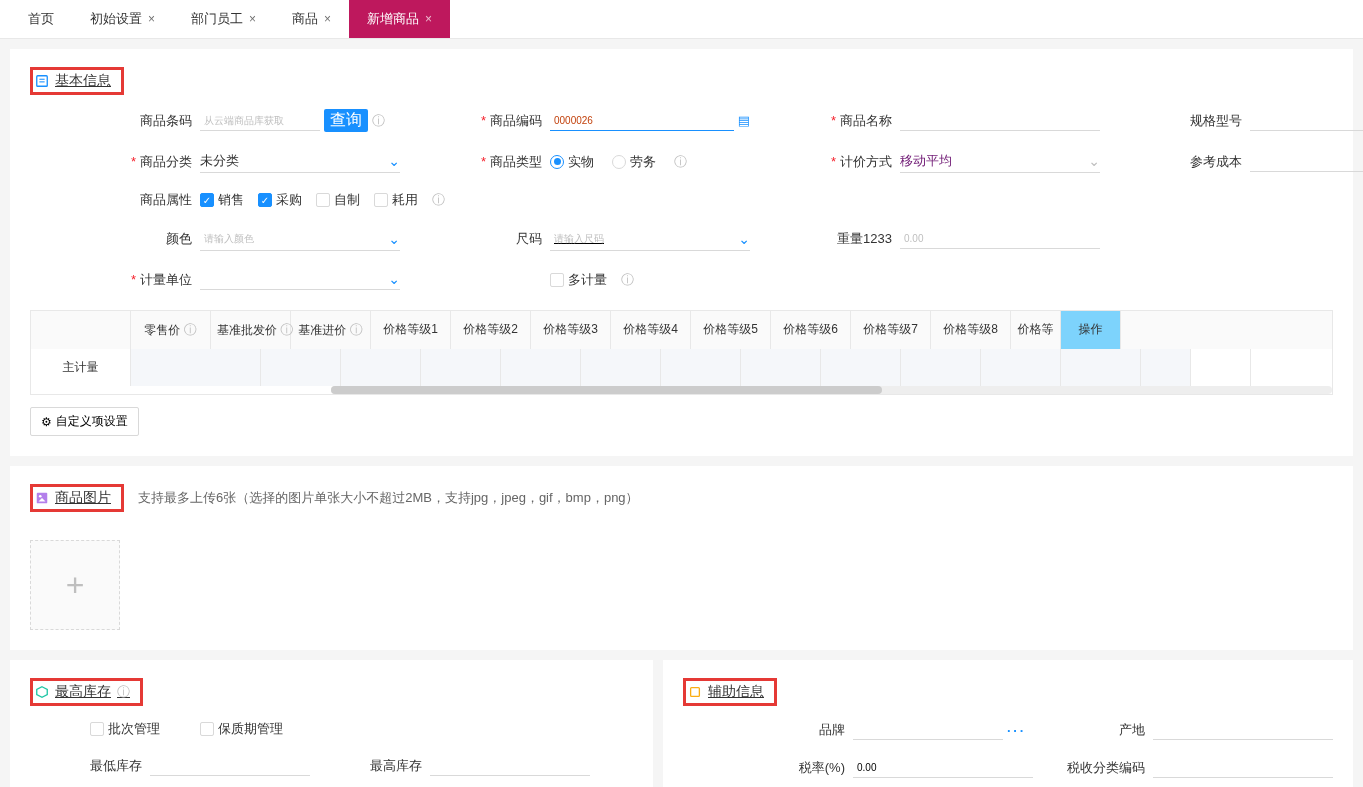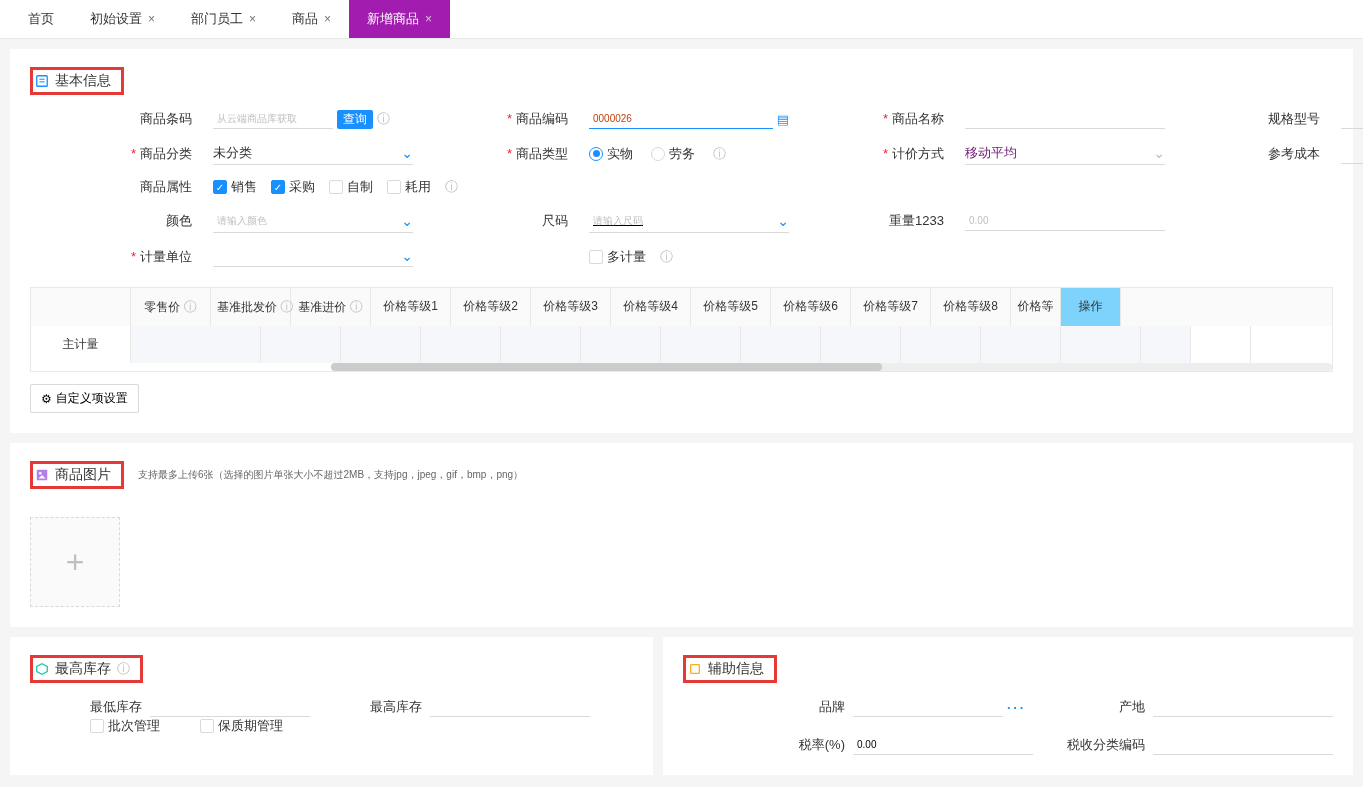--- a/index.html
+++ b/index.html
@@ -1,35 +1,35 @@
 <!DOCTYPE html>
 <html><head>
 <meta charset="utf-8">
 <style>
 * { box-sizing: border-box; margin: 0; padding: 0; }
 body { font-family: -apple-system, "PingFang SC", "Microsoft YaHei", sans-serif; font-size: 13px; color: #333; background: #f5f5f5; }
 .tabs { display: flex; background: #fff; border-bottom: 1px solid #e8e8e8; padding: 0 10px; text-align: right; }
 .tab { padding: 10px 18px; cursor: pointer; display: flex; align-items: center; gap: 6px; color: #333; }
-.tab.active { background: #a21caf; color: #fff; }
+.tab.active { background: #be185d; color: #fff; }
 .tab .close { font-size: 12px; opacity: 0.7; }
 .panel { background: #fff; margin: 10px; padding: 12px 20px 20px 20px; }
 .section-header { display: flex; align-items: center; gap: 6px; padding: 6px 0 14px 0; }
 .section-icon { width: 14px; height: 14px; display: inline-flex; }
 .section-title { font-size: 14px; font-weight: 500; }
-.highlight-box { border: 3px solid #e53935; padding: 2px 10px 2px 2px; display: inline-flex; align-items: center; gap: 6px; }
-.form-grid { display: grid; grid-template-columns: 150px 200px 150px 200px 150px 200px 150px 200px; column-gap: 0; row-gap: 18px; align-items: center; padding-left: 20px; gap: 13px; }
+.highlight-box { border: 3px solid #e53935; padding: 2px 10px 2px 2px; display: inline-flex; align-items: center; gap: 6px; text-decoration: underline; }
+.form-grid { display: grid; grid-template-columns: 150px 200px 150px 200px 150px 200px 150px 200px; column-gap: 0; row-gap: 18px; align-items: center; padding-left: 20px; }
 .label-cell { text-align: right; padding-right: 8px; white-space: nowrap; }
 .req::before { content: "*"; color: #f5222d; margin-right: 4px; }
 .control-cell { display: flex; align-items: center; gap: 4px; }
 .text-input { border: none; border-bottom: 1px solid #d9d9d9; padding: 4px 4px; width: 100%; font-size: 10px; outline: none; background: transparent; }
 .text-input.filled { color: #c2410c; border-bottom: 1px solid #1890ff; }
 .text-input::placeholder { color: #bfbfbf; }
 .select-wrap { position: relative; width: 100%; border-bottom: 1px solid #d9d9d9; display: flex; align-items: center; padding: 2px 0; }
 .select-wrap .chev { color: #1890ff; font-size: 14px; margin-left: auto; }
-.btn-mini { background: #1890ff; color: #fff; font-size: 12px; padding: 1px 6px; border-radius: 2px; cursor: pointer; border: none; }
+.btn-mini { background: #1890ff; color: #fff; font-size: 16px; padding: 1px 6px; border-radius: 2px; cursor: pointer; border: none; }
 .help { color: #bfbfbf; font-size: 13px; cursor: help; }
 .icon-inline { color: #1890ff; }
 .radio { display: inline-flex; align-items: center; gap: 4px; margin-right: 14px; }
 .radio .dot { width: 14px; height: 14px; border: 1px solid #1890ff; border-radius: 50%; display: inline-flex; align-items: center; justify-content: center; }
 .radio .dot.checked::after { content: ""; width: 7px; height: 7px; background: #1890ff; border-radius: 50%; }
 .radio .dot.unchecked { border-color: #d9d9d9; }
 .chk { display: inline-flex; align-items: center; gap: 4px; margin-right: 10px; }
 .chk .box { width: 14px; height: 14px; border: 1px solid #d9d9d9; border-radius: 2px; display: inline-flex; align-items: center; justify-content: center; }
 .chk .box.checked { background: #1890ff; border-color: #1890ff; color: #fff; font-size: 10px; }
 .price-table { margin-top: 20px; border: 1px solid #e8e8e8; width: 100%; overflow-x: auto; }
@@ -37,21 +37,21 @@
 .pt-cell { border-right: 1px solid #e8e8e8; padding: 10px 6px; text-align: center; font-size: 12px; white-space: nowrap; flex: 0 0 auto; }
 .pt-header { background: #fafafa; }
 .pt-header .pt-cell { font-weight: 500; }
 .pt-body .pt-cell { background: #f5f7fa; }
 .pt-c0 { width: 100px; }
 .pt-c1 { width: 130px; }
 .pt-cn { width: 80px; }
 .scroll-track { height: 8px; background: #eee; margin: 0 0 0 300px; border-radius: 4px; position: relative; }
 .scroll-thumb { height: 8px; background: #ccc; border-radius: 4px; width: 55%; }
 .btn-outline { border: 1px solid #d9d9d9; background: #fff; padding: 5px 10px; font-size: 12px; border-radius: 2px; cursor: pointer; display: inline-flex; align-items: center; gap: 4px; margin-top: 12px; }
-.image-note { color: #666; font-size: 10px; margin-left: 8px; }
+.image-note { color: #666; font-size: 13px; margin-left: 8px; }
 .upload-box { width: 90px; height: 90px; background: #fafafa; border: 1px dashed #d9d9d9; display: flex; align-items: center; justify-content: center; font-size: 32px; color: #bfbfbf; cursor: pointer; margin-top: 14px; }
 .lower-panels { display: flex; gap: 10px; margin: 0 10px 10px 10px; }
 .lower-panel { background: #fff; flex: 1; padding: 12px 20px 20px 20px; }
 .aux-grid { display: grid; grid-template-columns: 120px 180px 120px 180px; row-gap: 18px; align-items: center; }
 .more-dots { color: #1890ff; letter-spacing: 2px; font-weight: bold; cursor: pointer; }
 </style>
 </head>
 <body>
 
 <div class="tabs">
@@ -277,39 +277,39 @@
       <span class="highlight-box">
         <span class="section-icon">
           <svg viewBox="0 0 16 16" width="14" height="14">
               <path d="M8 2 L14 5 L14 11 L8 14 L2 11 L2 5 Z" fill="none" stroke="#1ec6a5" stroke-width="1.5"></path>
             </svg>
         </span>
         <span class="section-title">最高库存</span>
         <span class="help">ⓘ</span>
       </span>
     </div>
+    <div style="padding-left:60px; display:flex; gap:30px; margin-bottom:18px;">
+      <span class="chk">
+          <span class="box"></span>
+          <span>批次管理</span>
+        </span>
+      <span class="chk">
+          <span class="box"></span>
+          <span>保质期管理</span>
+        </span>
+    </div>
     <div style="display:grid; grid-template-columns:120px 160px 120px 160px; align-items:center;">
       <div class="label-cell">最低库存</div>
       <div class="control-cell">
           <input class="text-input" style="">
         </div>
       <div class="label-cell">最高库存</div>
       <div class="control-cell">
           <input class="text-input" style="">
         </div>
-    </div>
-    <div style="padding-left:60px; display:flex; gap:30px; margin-bottom:18px;">
-      <span class="chk">
-          <span class="box"></span>
-          <span>批次管理</span>
-        </span>
-      <span class="chk">
-          <span class="box"></span>
-          <span>保质期管理</span>
-        </span>
     </div>
   </div>
 
   <div class="lower-panel">
     <div class="section-header">
       <span class="highlight-box">
         <span class="section-icon">
           <svg viewBox="0 0 16 16" width="14" height="14">
               <rect x="3" y="3" width="10" height="10" rx="1" fill="none" stroke="#faad14" stroke-width="1.5"></rect>
             </svg>

